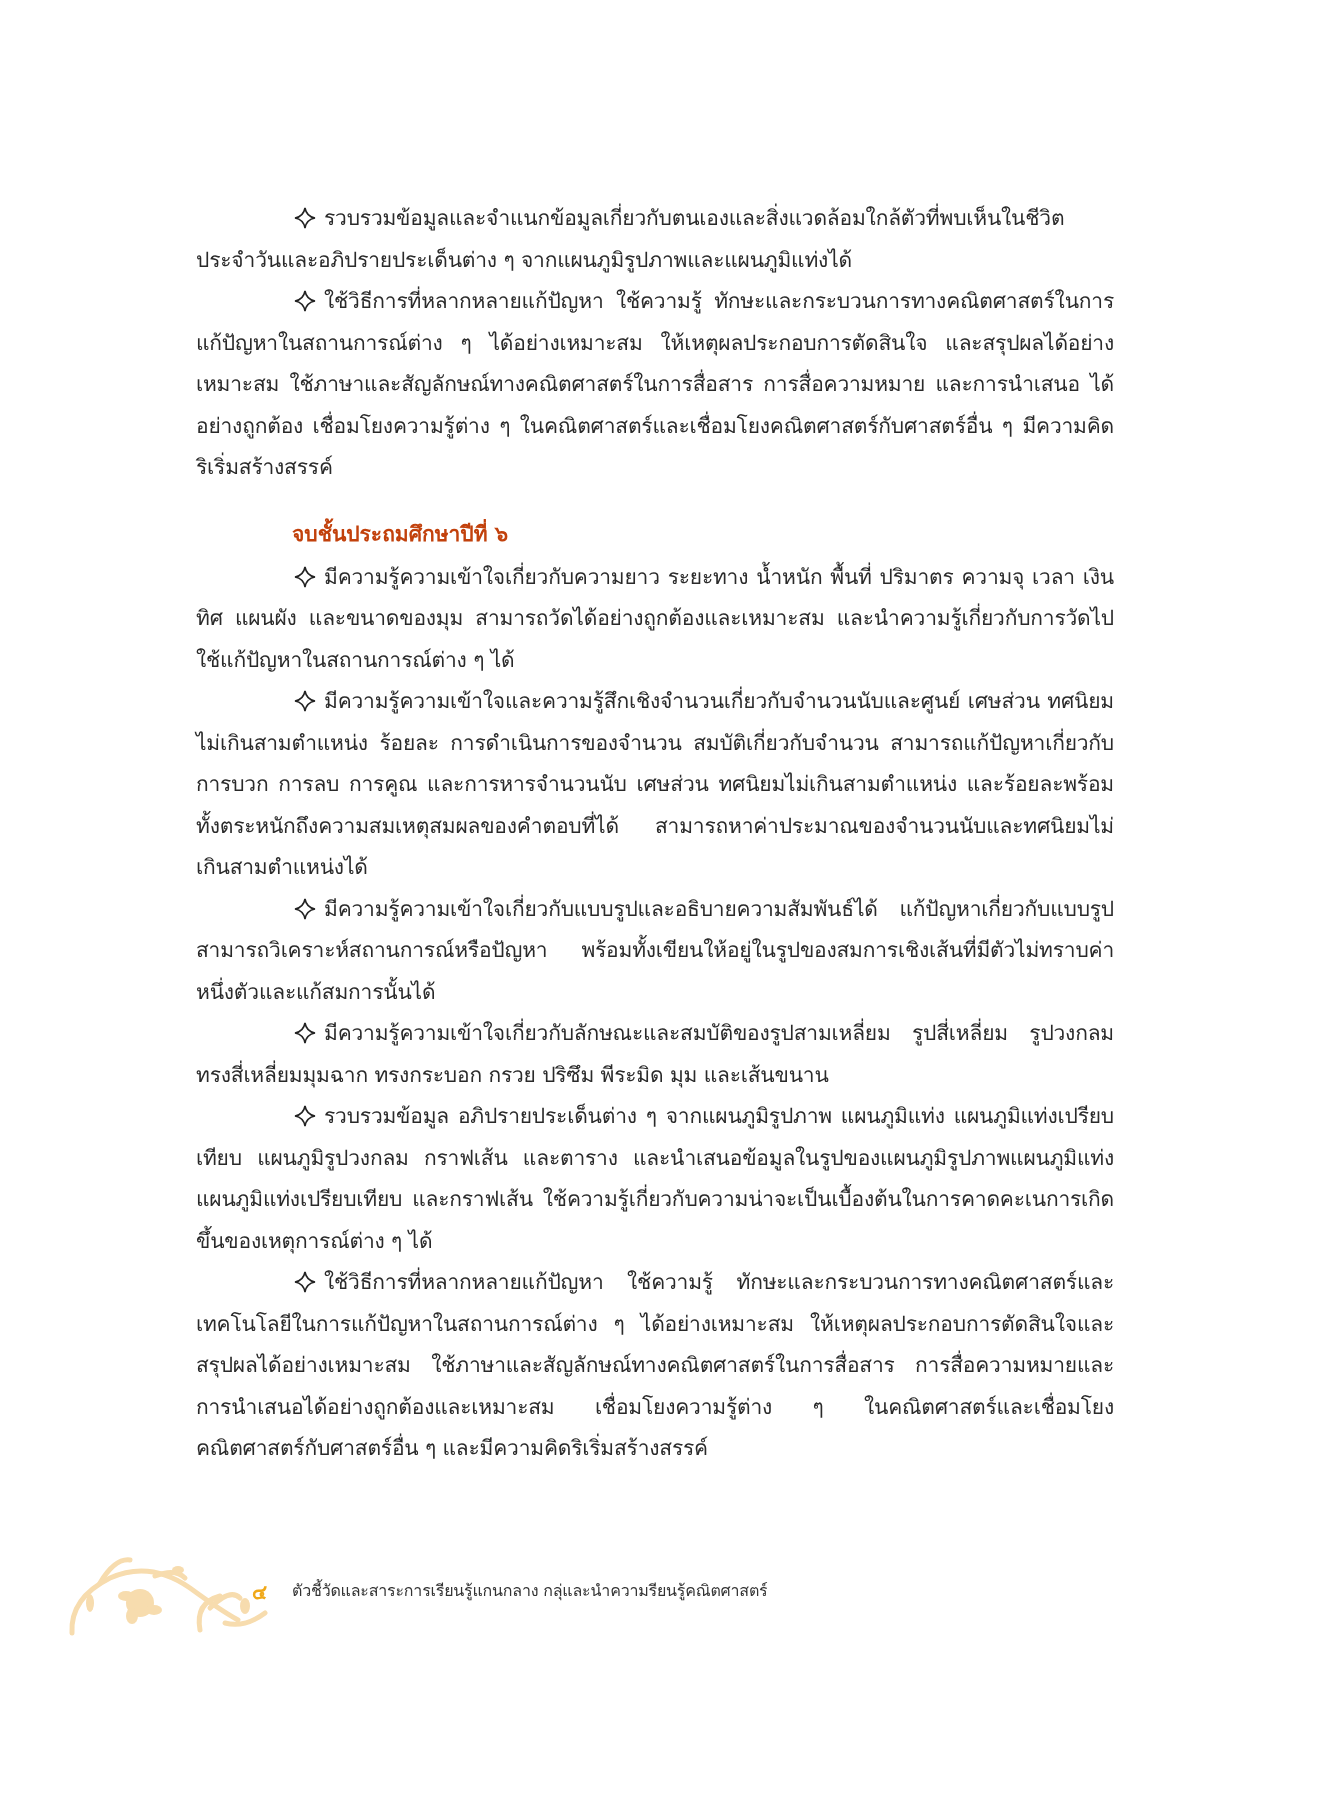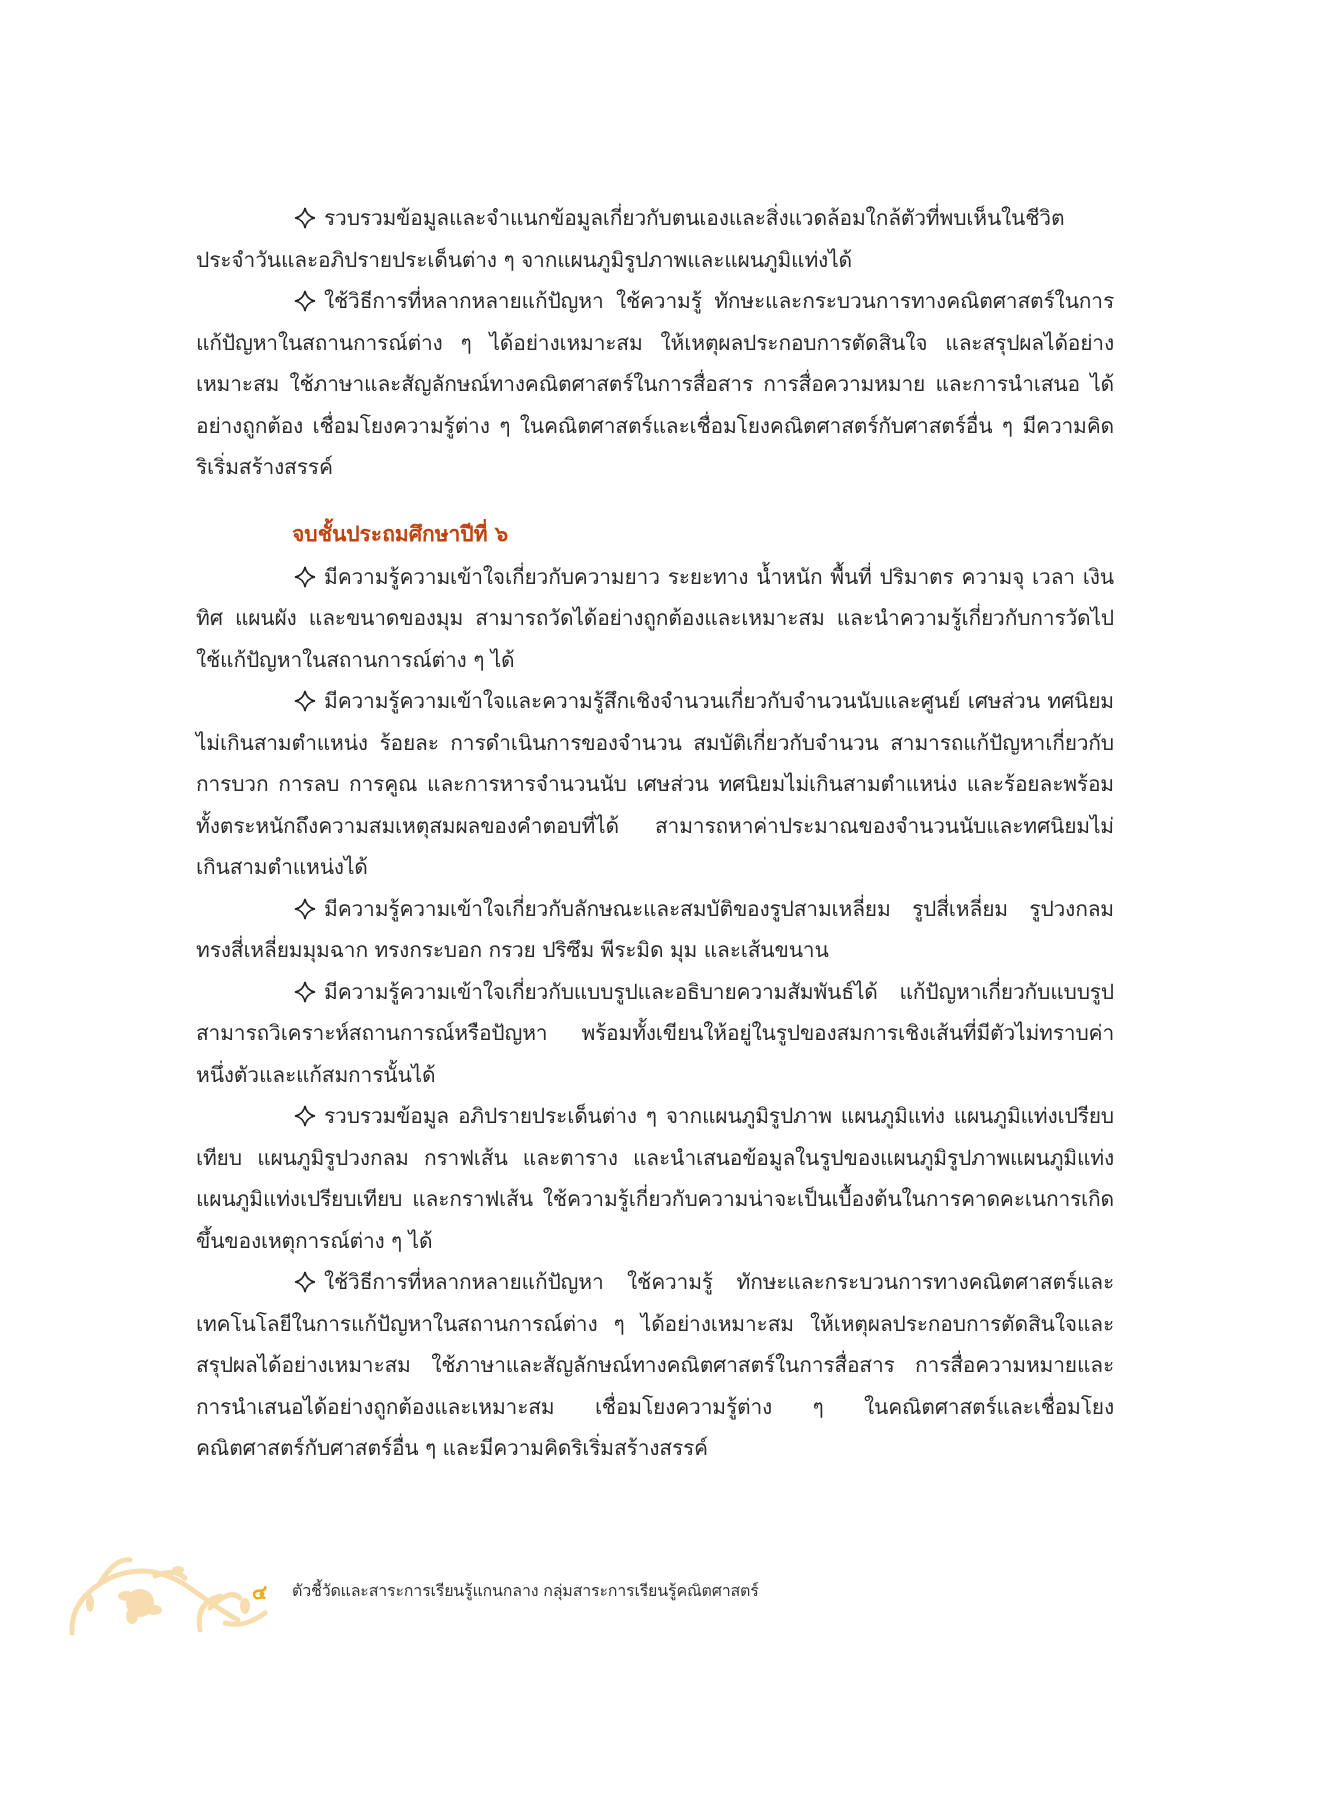--- a/index.html
+++ b/index.html
@@ -94,25 +94,25 @@
   <p class="para"><span class="bullet"><svg width="22" height="22" viewBox="0 0 22 22">
           <path d="M11 1 Q12.5 9.5 21 11 Q12.5 12.5 11 21 Q9.5 12.5 1 11 Q9.5 9.5 11 1 Z" fill="none" stroke="#222" stroke-width="1.6"></path>
         </svg></span><span>มีความรู้ความเข้าใจเกี่ยวกับความยาว ระยะทาง น้ำหนัก พื้นที่ ปริมาตร ความจุ เวลา เงิน ทิศ  แผนผัง  และขนาดของมุม  สามารถวัดได้อย่างถูกต้องและเหมาะสม  และนำความรู้เกี่ยวกับการวัดไปใช้แก้ปัญหาในสถานการณ์ต่าง ๆ ได้</span></p>
 
   <p class="para"><span class="bullet"><svg width="22" height="22" viewBox="0 0 22 22">
           <path d="M11 1 Q12.5 9.5 21 11 Q12.5 12.5 11 21 Q9.5 12.5 1 11 Q9.5 9.5 11 1 Z" fill="none" stroke="#222" stroke-width="1.6"></path>
         </svg></span><span>มีความรู้ความเข้าใจและความรู้สึกเชิงจำนวนเกี่ยวกับจำนวนนับและศูนย์ เศษส่วน ทศนิยมไม่เกินสามตำแหน่ง ร้อยละ การดำเนินการของจำนวน สมบัติเกี่ยวกับจำนวน สามารถแก้ปัญหาเกี่ยวกับการบวก การลบ การคูณ และการหารจำนวนนับ เศษส่วน ทศนิยมไม่เกินสามตำแหน่ง และร้อยละพร้อมทั้งตระหนักถึงความสมเหตุสมผลของคำตอบที่ได้    สามารถหาค่าประมาณของจำนวนนับและทศนิยมไม่เกินสามตำแหน่งได้</span></p>
 
   <p class="para"><span class="bullet"><svg width="22" height="22" viewBox="0 0 22 22">
           <path d="M11 1 Q12.5 9.5 21 11 Q12.5 12.5 11 21 Q9.5 12.5 1 11 Q9.5 9.5 11 1 Z" fill="none" stroke="#222" stroke-width="1.6"></path>
-        </svg></span><span>มีความรู้ความเข้าใจเกี่ยวกับลักษณะและสมบัติของรูปสามเหลี่ยม  รูปสี่เหลี่ยม  รูปวงกลม ทรงสี่เหลี่ยมมุมฉาก ทรงกระบอก กรวย ปริซึม พีระมิด มุม และเส้นขนาน</span></p>
+        </svg></span><span>มีความรู้ความเข้าใจเกี่ยวกับแบบรูปและอธิบายความสัมพันธ์ได้ แก้ปัญหาเกี่ยวกับแบบรูป สามารถวิเคราะห์สถานการณ์หรือปัญหา  พร้อมทั้งเขียนให้อยู่ในรูปของสมการเชิงเส้นที่มีตัวไม่ทราบค่าหนึ่งตัวและแก้สมการนั้นได้</span></p>
 
   <p class="para"><span class="bullet"><svg width="22" height="22" viewBox="0 0 22 22">
           <path d="M11 1 Q12.5 9.5 21 11 Q12.5 12.5 11 21 Q9.5 12.5 1 11 Q9.5 9.5 11 1 Z" fill="none" stroke="#222" stroke-width="1.6"></path>
-        </svg></span><span>มีความรู้ความเข้าใจเกี่ยวกับแบบรูปและอธิบายความสัมพันธ์ได้ แก้ปัญหาเกี่ยวกับแบบรูป สามารถวิเคราะห์สถานการณ์หรือปัญหา  พร้อมทั้งเขียนให้อยู่ในรูปของสมการเชิงเส้นที่มีตัวไม่ทราบค่าหนึ่งตัวและแก้สมการนั้นได้</span></p>
+        </svg></span><span>มีความรู้ความเข้าใจเกี่ยวกับลักษณะและสมบัติของรูปสามเหลี่ยม  รูปสี่เหลี่ยม  รูปวงกลม ทรงสี่เหลี่ยมมุมฉาก ทรงกระบอก กรวย ปริซึม พีระมิด มุม และเส้นขนาน</span></p>
 
   <p class="para"><span class="bullet"><svg width="22" height="22" viewBox="0 0 22 22">
           <path d="M11 1 Q12.5 9.5 21 11 Q12.5 12.5 11 21 Q9.5 12.5 1 11 Q9.5 9.5 11 1 Z" fill="none" stroke="#222" stroke-width="1.6"></path>
         </svg></span><span>รวบรวมข้อมูล  อภิปรายประเด็นต่าง ๆ  จากแผนภูมิรูปภาพ  แผนภูมิแท่ง  แผนภูมิแท่งเปรียบเทียบ  แผนภูมิรูปวงกลม  กราฟเส้น  และตาราง  และนำเสนอข้อมูลในรูปของแผนภูมิรูปภาพแผนภูมิแท่ง  แผนภูมิแท่งเปรียบเทียบ  และกราฟเส้น  ใช้ความรู้เกี่ยวกับความน่าจะเป็นเบื้องต้นในการคาดคะเนการเกิดขึ้นของเหตุการณ์ต่าง ๆ ได้</span></p>
 
   <p class="para"><span class="bullet"><svg width="22" height="22" viewBox="0 0 22 22">
           <path d="M11 1 Q12.5 9.5 21 11 Q12.5 12.5 11 21 Q9.5 12.5 1 11 Q9.5 9.5 11 1 Z" fill="none" stroke="#222" stroke-width="1.6"></path>
         </svg></span><span>ใช้วิธีการที่หลากหลายแก้ปัญหา  ใช้ความรู้  ทักษะและกระบวนการทางคณิตศาสตร์และเทคโนโลยีในการแก้ปัญหาในสถานการณ์ต่าง ๆ ได้อย่างเหมาะสม ให้เหตุผลประกอบการตัดสินใจและสรุปผลได้อย่างเหมาะสม  ใช้ภาษาและสัญลักษณ์ทางคณิตศาสตร์ในการสื่อสาร  การสื่อความหมายและการนำเสนอได้อย่างถูกต้องและเหมาะสม   เชื่อมโยงความรู้ต่าง ๆ  ในคณิตศาสตร์และเชื่อมโยงคณิตศาสตร์กับศาสตร์อื่น ๆ และมีความคิดริเริ่มสร้างสรรค์</span></p>
 
 </div>
@@ -133,14 +133,14 @@
         <ellipse cx="66" cy="48" rx="8" ry="5"></ellipse>
         <ellipse cx="94" cy="62" rx="8" ry="5"></ellipse>
         <ellipse cx="72" cy="68" rx="6" ry="8"></ellipse>
         <ellipse cx="118" cy="22" rx="6" ry="4"></ellipse>
         <ellipse cx="30" cy="55" rx="4" ry="9"></ellipse>
         <ellipse cx="185" cy="58" rx="5" ry="8"></ellipse>
       </g>
     </svg>
   </div>
   <span class="footer-page-num">๔</span>
-  <span class="footer-title">ตัวชี้วัดและสาระการเรียนรู้แกนกลาง  กลุ่มสาระการเรียนรู้คณิตศาสตร์</span>
+  <span class="footer-title">ตัวชี้วัดและสาระการเรียนรู้แกนกลาง  กลุ่และนำความรียนรู้คณิตศาสตร์</span>
 </div>
 
 </body></html>

